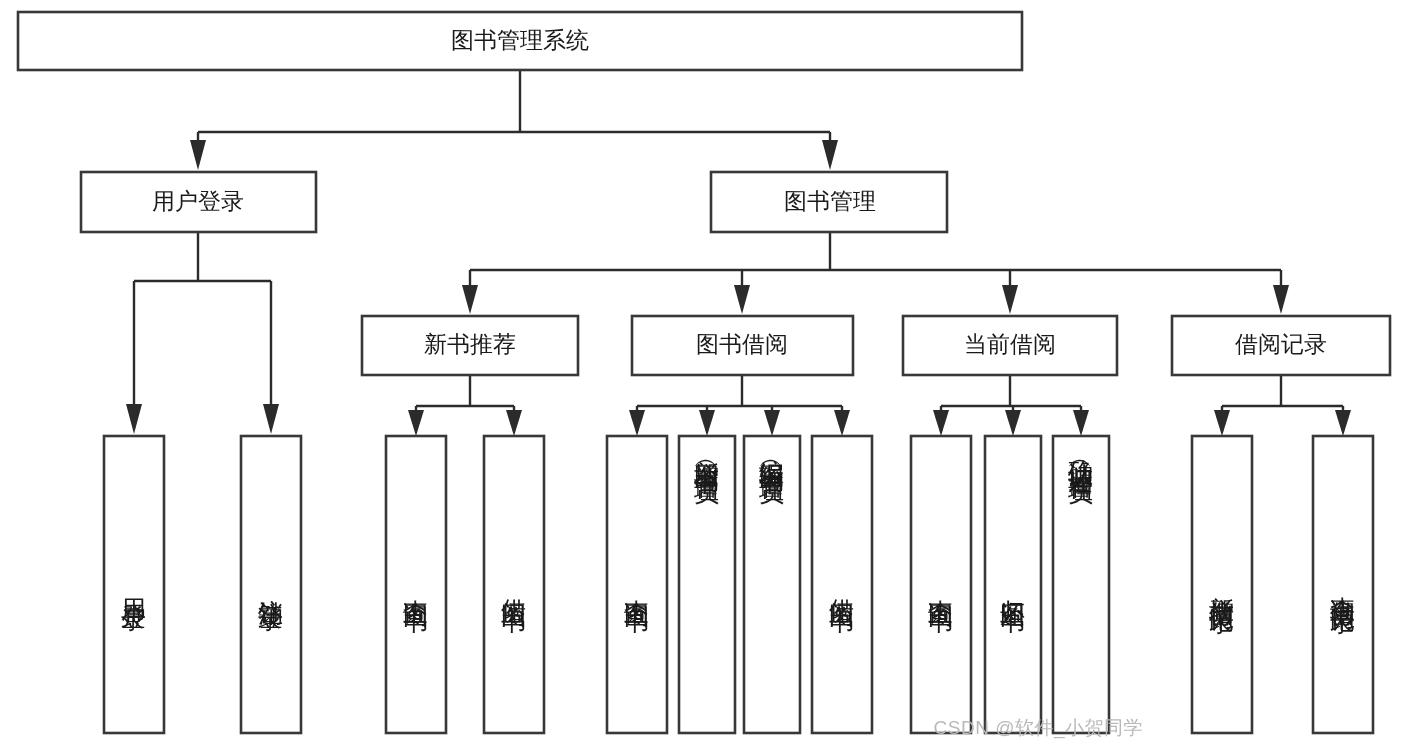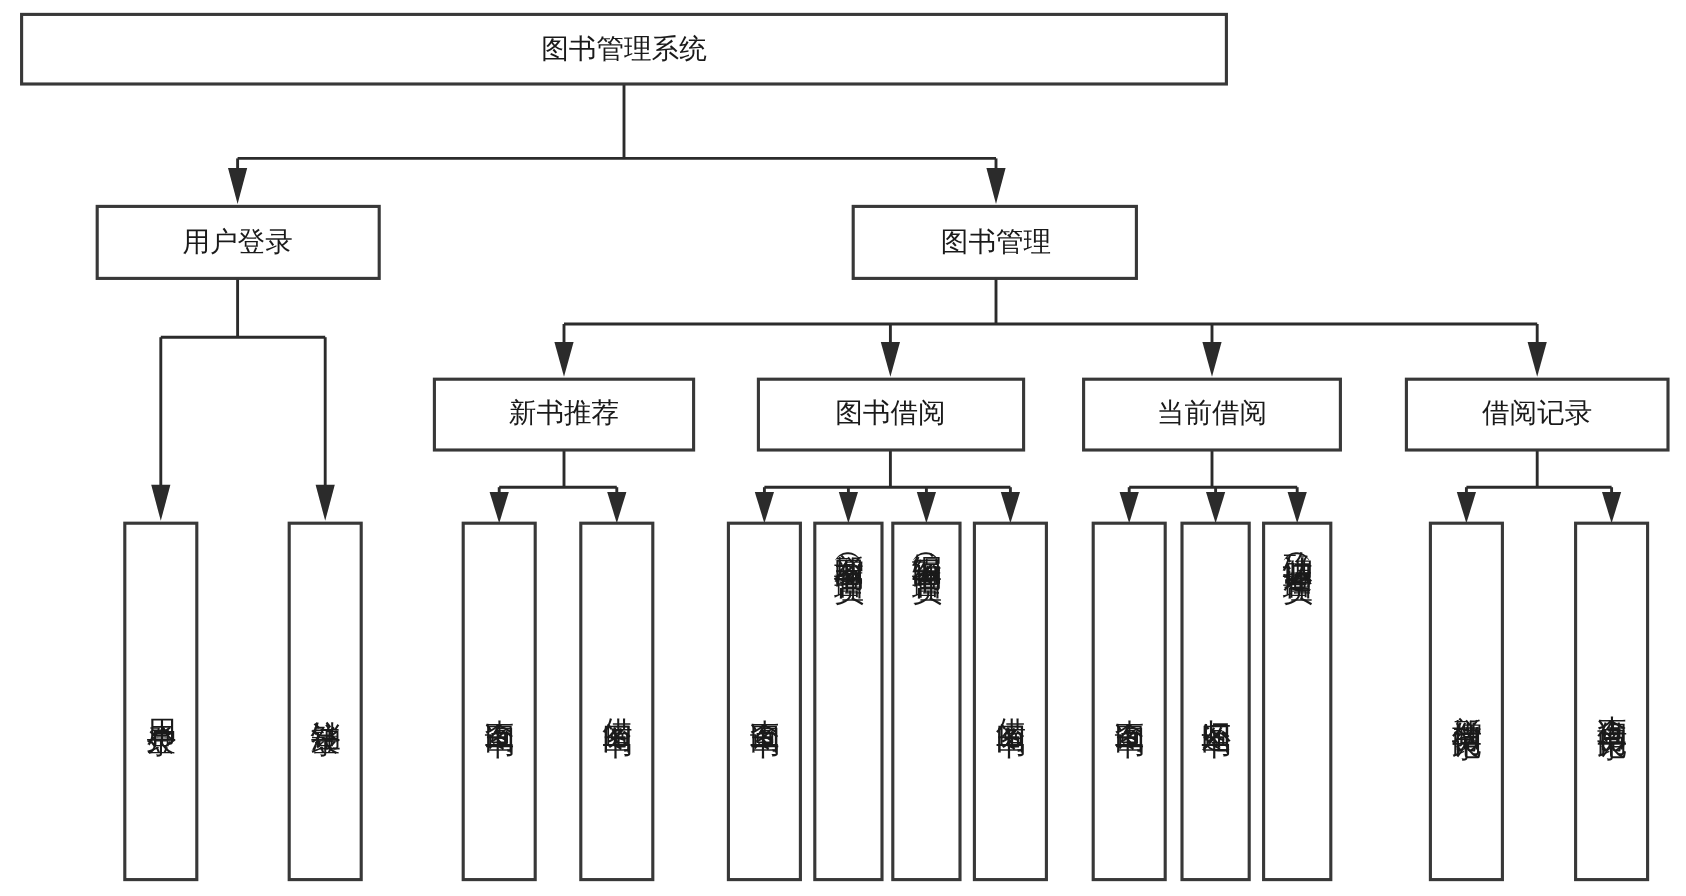--- a/index.html
+++ b/index.html
@@ -241,13 +241,14 @@
   <div class="leaf-label-wrap" style="left:1053px; top:440px; width:56px; height:290px; align-items:flex-start;">
     <span class="leaf-label">确认归还（管理员）</span>
   </div>
   <div class="leaf-label-wrap" style="left:1192px; top:436px; width:60px; height:297px;">
     <span class="leaf-label">新增借阅记录</span>
   </div>
   <div class="leaf-label-wrap" style="left:1313px; top:436px; width:60px; height:297px;">
     <span class="leaf-label">查询借阅记录</span>
   </div>
 
+  <div class="watermark">CSDN @软件_小贺同学</div>
 </div>
 
 </body></html>

